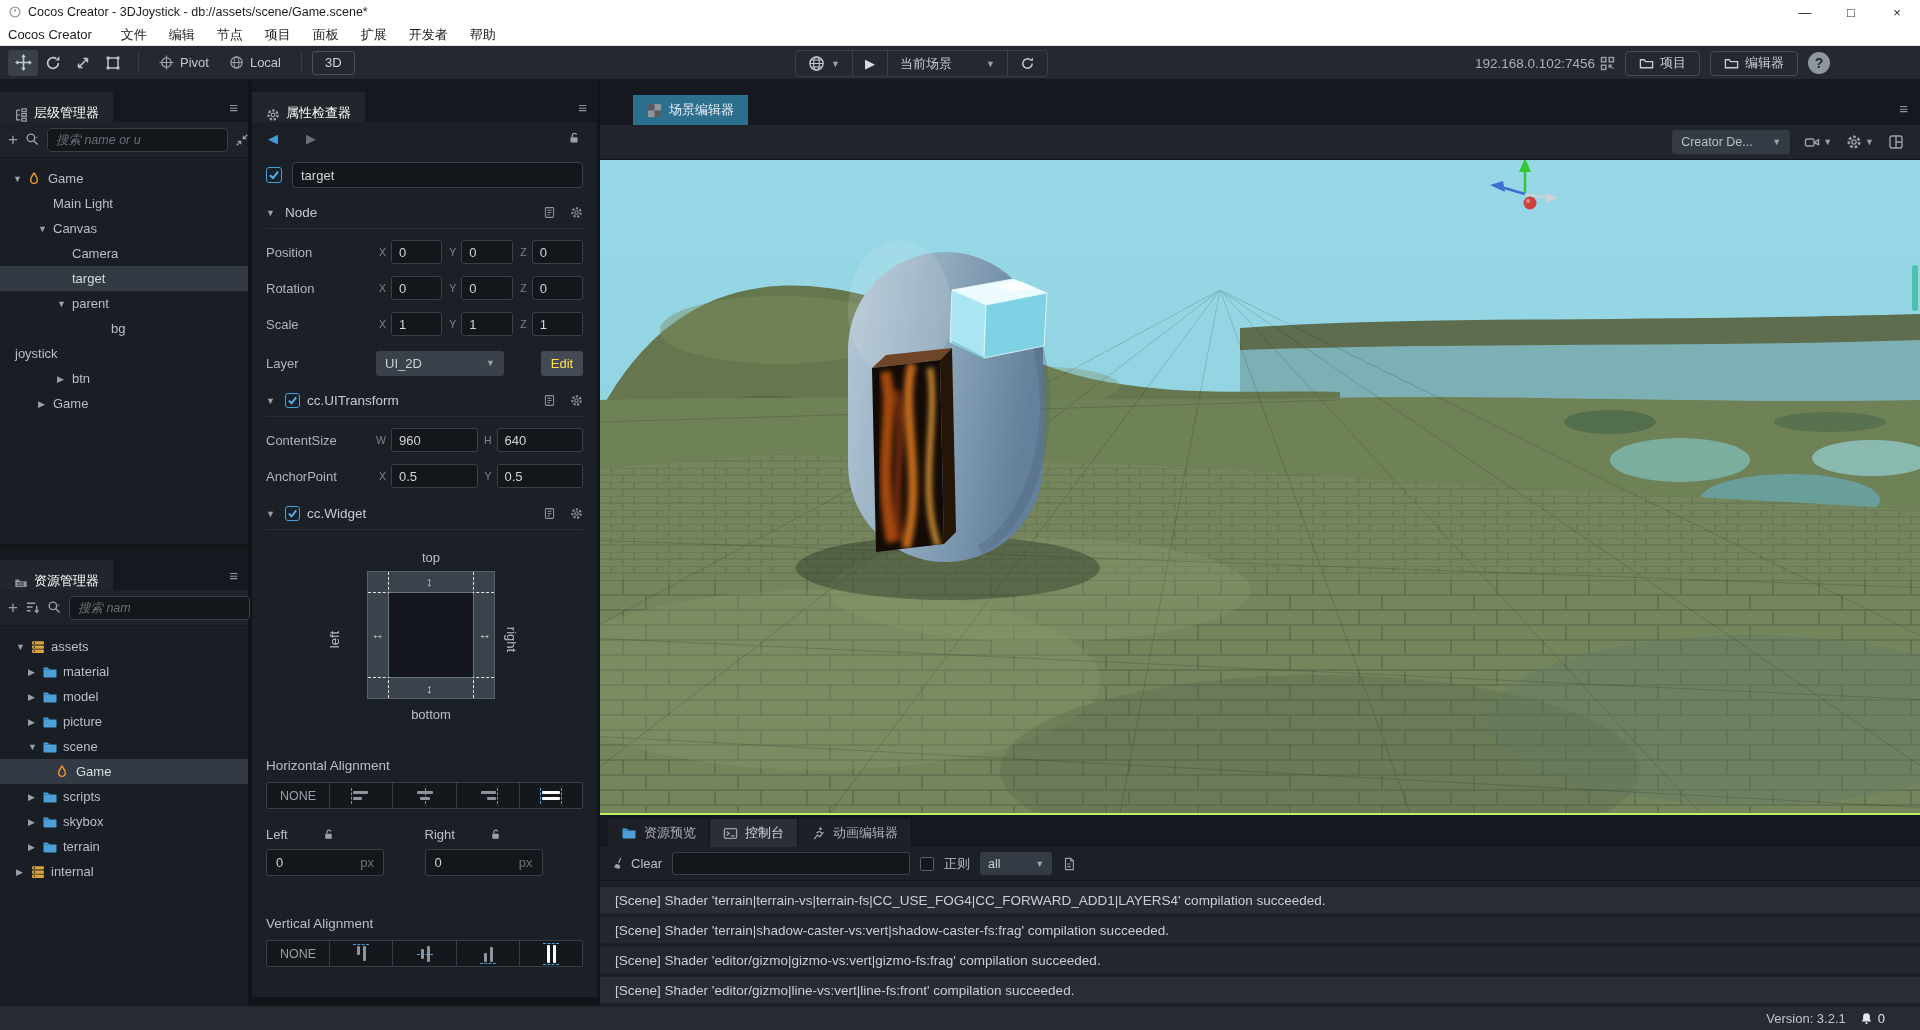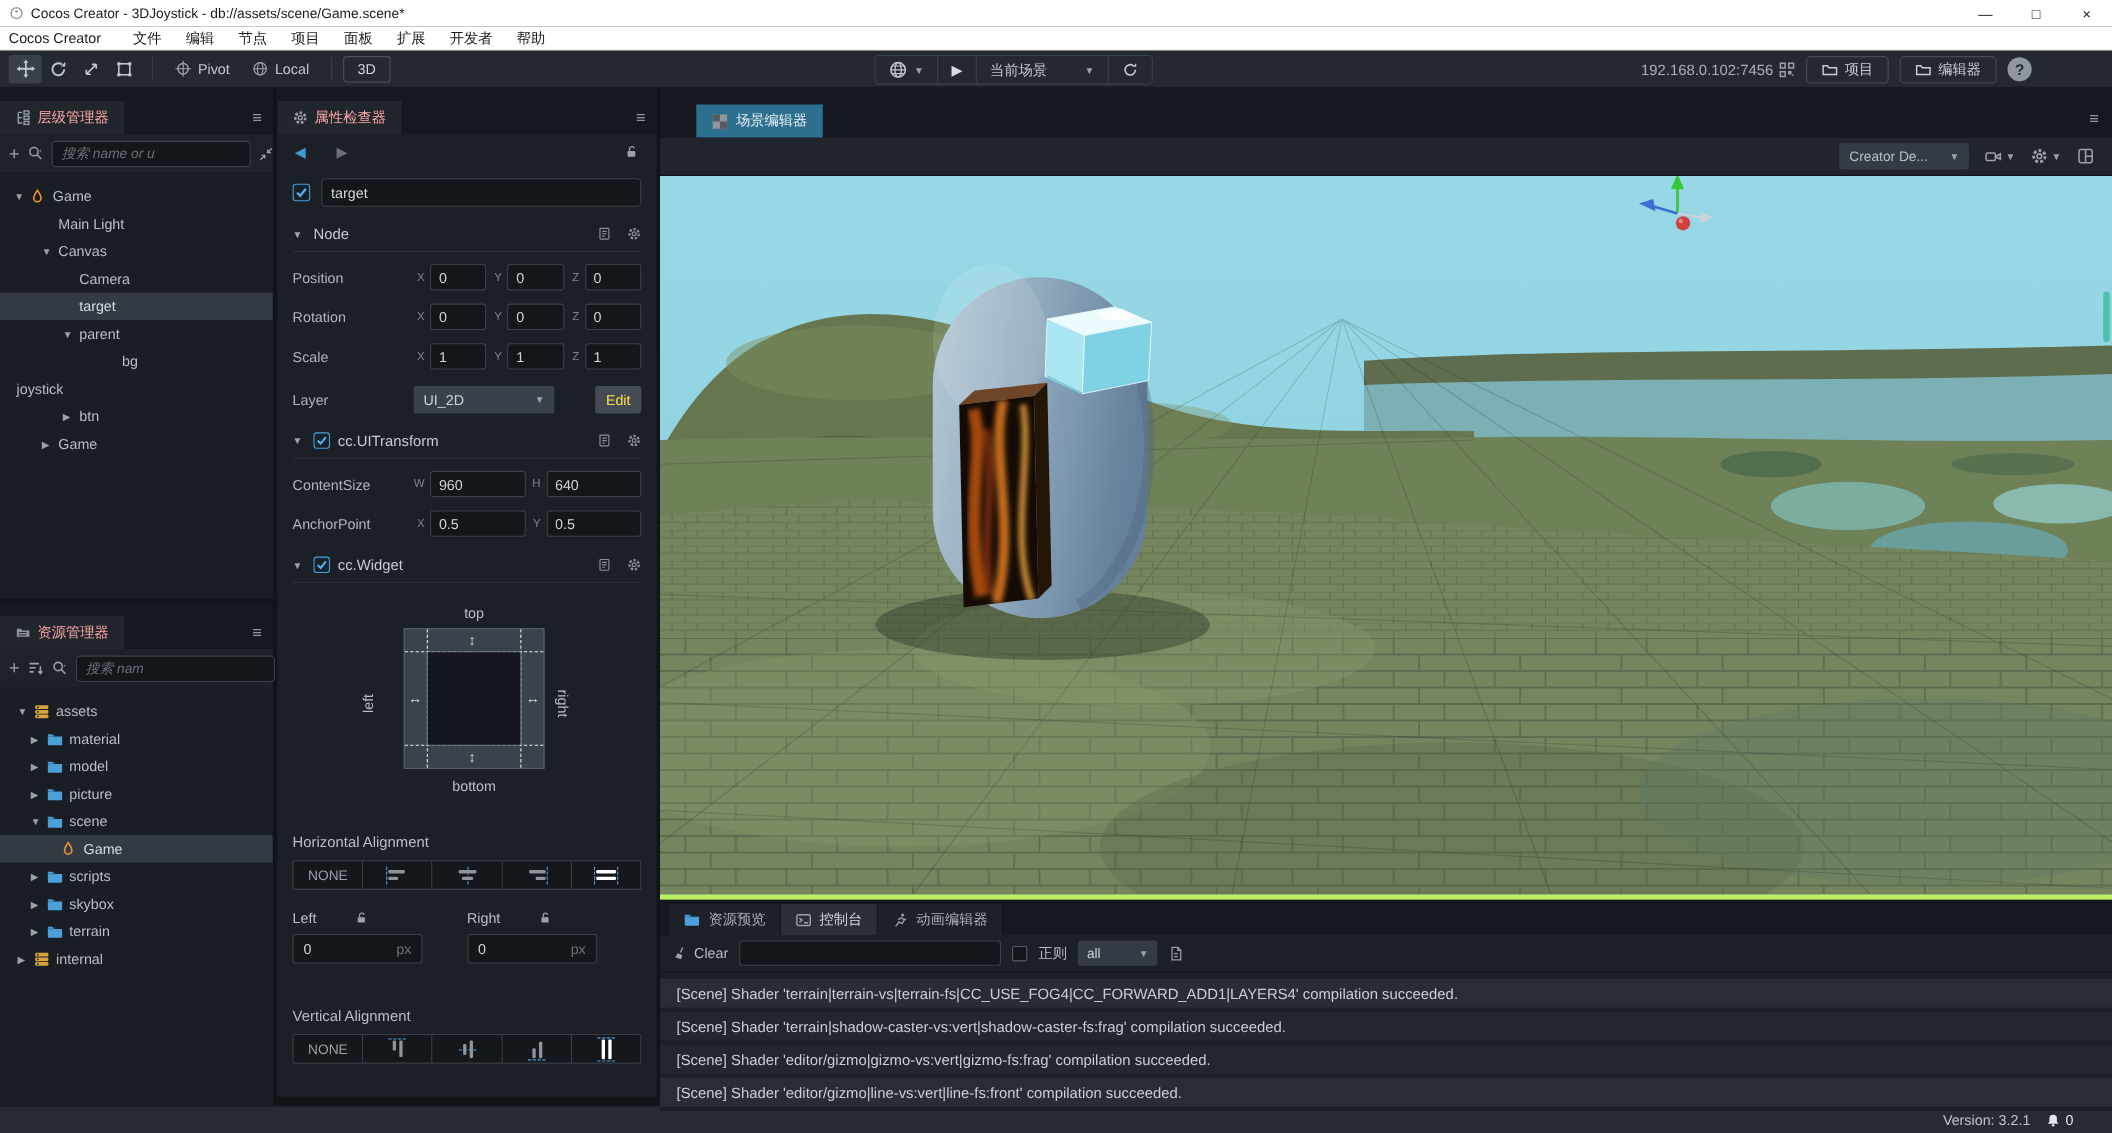--- a/index.html
+++ b/index.html
@@ -27,41 +27,41 @@
   .tool.selected { background:#3a4049; }
   .tb-divider { width:1px; height:22px; background:#383e47; margin:0 10px; }
   .tb-btn { display:flex; align-items:center; gap:6px; padding:0 10px; height:26px; }
   .btn-3d { border:1px solid #4a505a; border-radius:3px; padding:0 12px; height:24px;
     display:flex; align-items:center; color:#cfd4da; }
   .center-group { position:absolute; left:795px; top:4px; height:27px; display:flex; align-items:center;
     border:1px solid #3a4049; border-radius:4px; }
   .cg-seg { display:flex; align-items:center; gap:6px; padding:0 12px; height:100%; border-right:1px solid #3a4049; }
   .cg-seg:last-child { border-right:none; }
   .caret { font-size:9px; color:#9aa1a9; }
-  .right-cluster { position:absolute; right:73px; top:0; height:34px; display:flex; align-items:center; gap:10px;justify-content:center; }
+  .right-cluster { position:absolute; right:90px; top:0; height:34px; display:flex; align-items:center; gap:10px;justify-content:center; }
   .address { color:#aab0b8; font-size:13.5px; display:flex; align-items:center; gap:5px; }
   .tb-frame-btn { border:1px solid #454b55; border-radius:4px; height:25px; padding:0 13px;
     display:flex; align-items:center; gap:6px; color:#c9ced4; }
   .help-circle { width:22px; height:22px; border-radius:50%; background:#8f969e; color:#24282f;
     display:flex; align-items:center; justify-content:center; font-weight:bold; font-size:14px; }
 
   
   .main { position:relative; height:925px; background:#101318; flex:none; }
   .leftcol { position:absolute; left:0; top:0; width:248px; height:925px; }
   .panel { background:#1b2026; }
   .p-hier { position:absolute; top:0; left:0; right:0; height:464px; display:flex; flex-direction:column; }
   .p-assets { position:absolute; top:468px; left:0; right:0; bottom:0; display:flex; flex-direction:column; }
   .inspector { position:absolute; left:252px; top:0; width:345px; height:917px; background:#1b2026;
     overflow:hidden; }
   .scenecol { position:absolute; left:600px; top:0; right:0; height:925px; display:flex; flex-direction:column; }
 
   
   .p-head { height:42px; background:#15191f; display:flex; align-items:flex-end; position:relative; flex:none; }
-  .p-tab { height:30px; background:#21262d; display:flex; align-items:center; gap:6px; padding:0 14px;
-    color:#fca5a5; font-size:13px; }
+  .p-tab { height:30px; background:#21262d; display:flex; align-items:flex-end; gap:6px; padding:0 14px;
+    color:#ffffff; font-size:13px; }
   .p-head .hamb { position:absolute; right:10px; bottom:6px; color:#8f969e; font-size:15px; }
   .p-toolbar { height:36px; display:flex; align-items:center; padding:0 8px; gap:7px; flex:none;
     background:#1d222a; border-bottom:1px solid #14171c; }
   .icon-btn { color:#9aa1a9; display:flex; align-items:center; font-size:15px; }
   .search-box { flex:1; height:24px; background:#13161b; border:1px solid #3a4049; border-radius:4px;
     color:#ccd1d7; font-size:12.5px; padding:0 8px; font-style:italic; }
   .search-box::placeholder { color:#6a7078; font-style:italic; }
   .tree { flex:1; padding-top:8px; overflow:hidden; background:#191d24; }
   .tree-row { height:25px; display:flex; align-items:center; color:#b9bfc6; font-size:13px; }
   .tree-row.selected { background:#333a44; color:#d6dbe0; }
@@ -144,21 +144,21 @@
     gap:14px; padding-right:16px; border-bottom:1px solid #101318; flex:none; }
   .dd-profile { width:118px; height:24px; background:#343b44; border-radius:3px; display:flex; align-items:center;
     padding:0 9px; color:#b9bfc6; font-size:12.5px; }
   .dd-profile .caret { margin-left:auto; }
   .st-ic { display:flex; align-items:center; gap:3px; color:#9aa1a9; }
   .viewport { position:relative; height:653px; flex:none; overflow:hidden; background:#8ed2e0; }
   .viewport svg.scene3d { display:block; width:100%; height:100%; }
   .vp-scroll { position:absolute; right:2px; top:105px; width:6px; height:46px; background:#4fbfae; border-radius:3px; }
 
   
-  .console { flex:1; background:#1b2026; display:flex; flex-direction:column; border-top:5px solid #bef264; }
+  .console { flex:1; background:#1b2026; display:flex; flex-direction:column; border-top:2px solid #bef264; }
   .con-tabs { height:32px; background:#15191f; display:flex; align-items:flex-end; padding-left:8px; flex:none; }
   .con-tab { height:28px; display:flex; align-items:center; gap:7px; padding:0 13px; color:#aab0b8;
     font-size:13px; background:#1d2127; border-right:1px solid #101318; }
   .con-tab.active { background:#2a2f37; color:#d4d9de; }
   .con-toolbar { height:34px; display:flex; align-items:center; gap:10px; padding:0 12px;
     border-bottom:1px solid #14171c; flex:none; }
   .clear-btn { display:flex; align-items:center; gap:5px; color:#b9bfc6; font-size:13px; }
   .con-input { width:238px; height:23px; background:#13161b; border:1px solid #3a4049; border-radius:3px;
     color:#ccd1d7; padding:0 7px; font-size:12.5px; }
   .cb-sm { width:14px; height:14px; background:#13161b; border:1px solid #555c66; border-radius:2px; }

